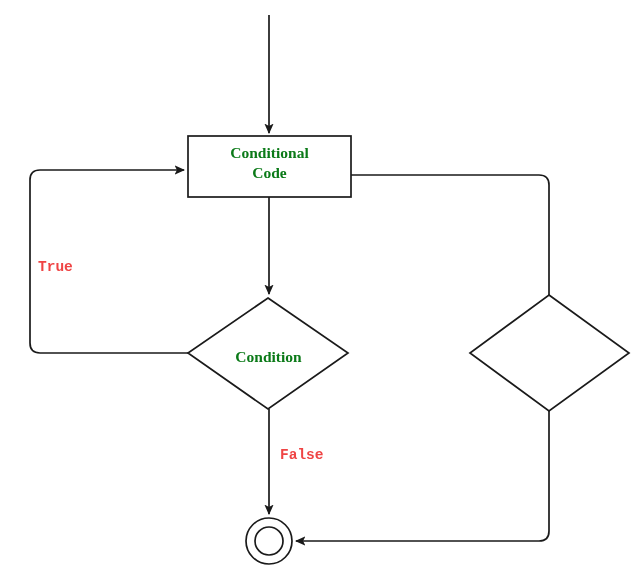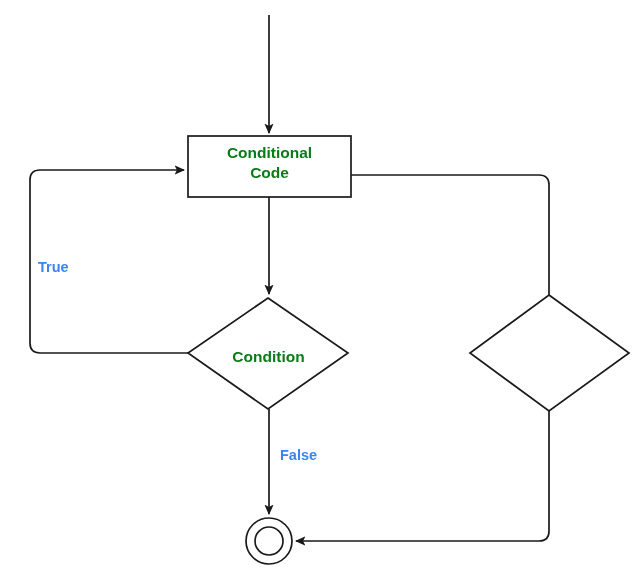--- a/index.html
+++ b/index.html
@@ -25,20 +25,21 @@
     height: 578px;
   }
   .node-label {
     position: absolute;
     color: #0b7a18;
     font-weight: bold;
     text-align: center;
     line-height: 1.32;
     white-space: pre-line;
     pointer-events: none;
+    font-family: Liberation Serif, serif;
   }
   .node-label.box-label {
     font-size: 15.5px;
     left: 188px;
     top: 143px;
     width: 163px;
   }
   .node-label.cond-label {
     font-size: 15.5px;
     left: 188px;
@@ -46,23 +47,24 @@
     width: 161px;
   }
   .node-label.break-label {
     font-size: 15.5px;
     left: 470px;
     top: 333px;
     width: 160px;
   }
   .edge-label {
     position: absolute;
-    color: #3b82f6;
+    color: #ef4444;
     font-weight: bold;
     font-size: 14.5px;
+    font-family: Liberation Mono, monospace;
   }
   .edge-label.true-label {
     left: 38px;
     top: 259px;
   }
   .edge-label.false-label {
     left: 280px;
     top: 447px;
     text-align: center;
   }

